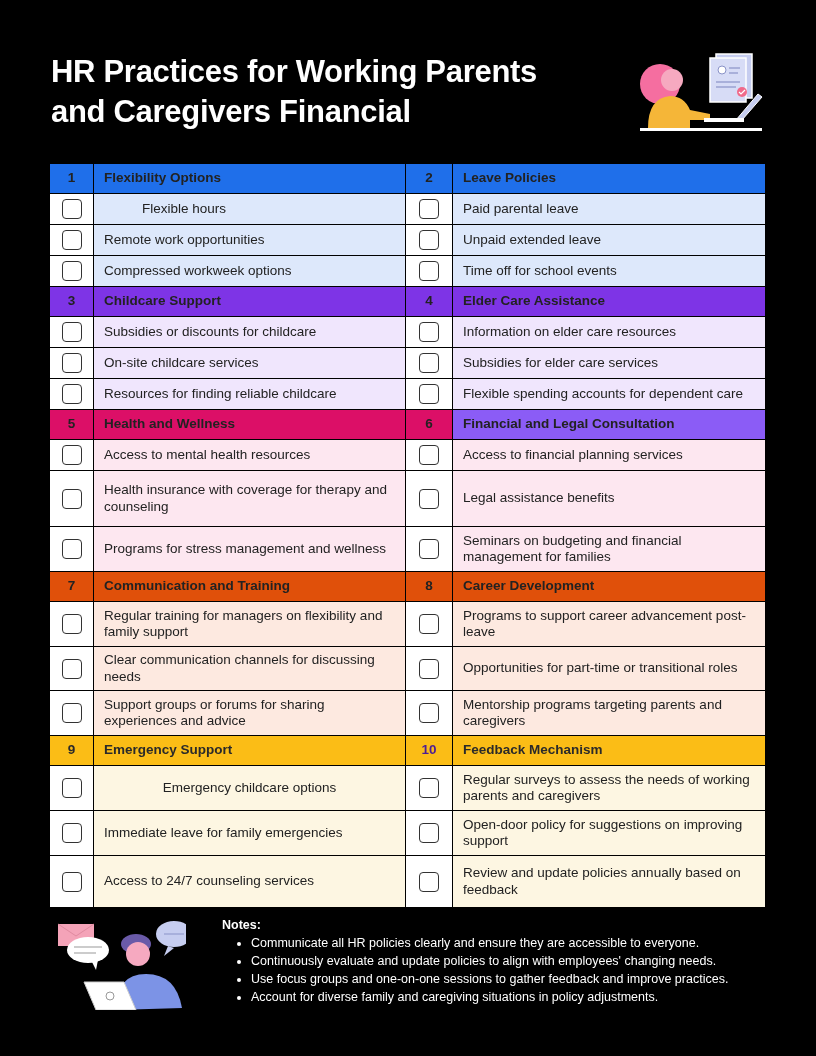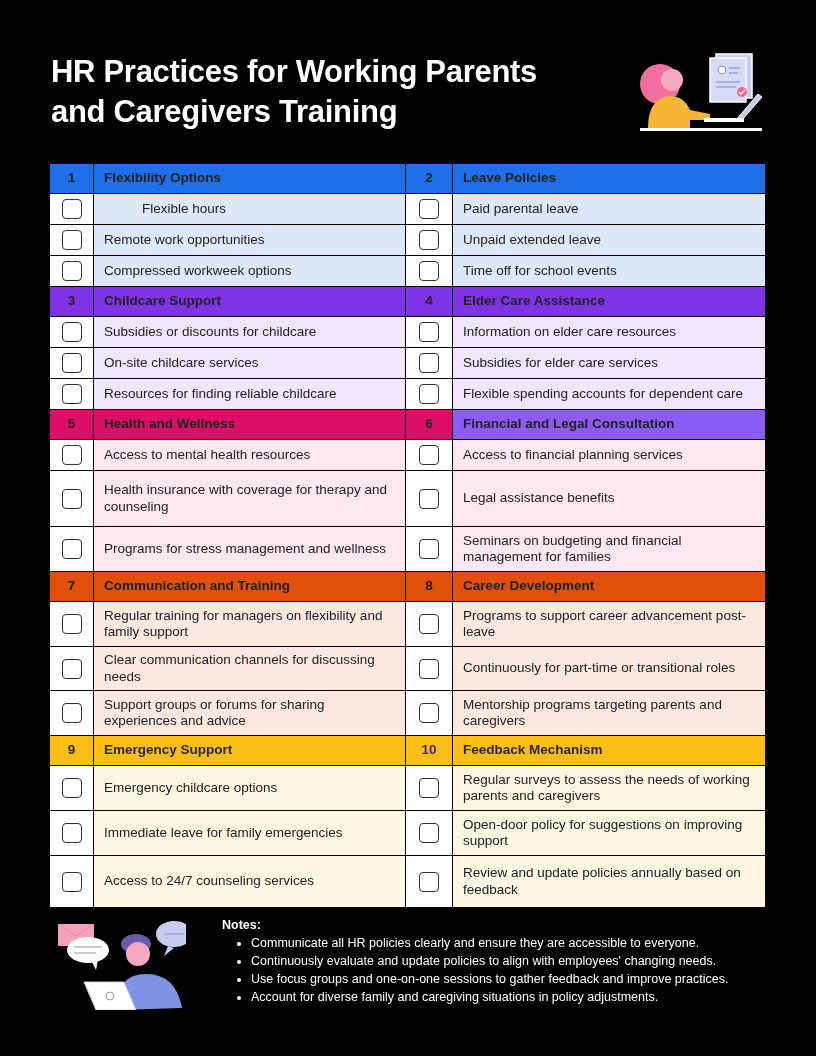--- a/index.html
+++ b/index.html
@@ -19,21 +19,21 @@
   .notes { position: absolute; left: 222px; top: 916px; width: 560px; font-size: 12.5px; line-height: 18px; color: #fff; }
   .notes h4 { font-size: 12.5px; font-weight: bold; margin-bottom: 0; }
   .notes ul { padding-left: 29px; }
   .notes li { list-style: disc; }
 </style>
 </head>
 <body>
 
 <h1 class="title">
   <span>HR Practices for Working Parents</span><br>
-  <span>and Caregivers Training</span>
+  <span>and Caregivers Financial</span>
 </h1>
 
 <svg class="hero" viewBox="0 0 132 86">
   <rect x="80" y="6" width="36" height="44" fill="#c6cdf0" stroke="#fff" stroke-width="1.5"></rect>
   <rect x="74" y="10" width="36" height="44" fill="#d7dcf6" stroke="#fff" stroke-width="1.5"></rect>
   <circle cx="86" cy="22" r="4" fill="#fff" stroke="#8a93c8"></circle>
   <line x1="93" y1="20" x2="104" y2="20" stroke="#8a93c8" stroke-width="1.2"></line>
   <line x1="93" y1="25" x2="102" y2="25" stroke="#8a93c8" stroke-width="1.2"></line>
   <line x1="80" y1="34" x2="104" y2="34" stroke="#8a93c8" stroke-width="1.2"></line>
   <line x1="80" y1="39" x2="100" y2="39" stroke="#8a93c8" stroke-width="1.2"></line>
@@ -136,37 +136,37 @@
       <tr style="height: 45px;">
         <td class="cbcell"><span class="cb"></span></td>
         <td style="background: rgb(253, 233, 224);">Regular training for managers on flexibility and family support</td>
         <td class="cbcell"><span class="cb"></span></td>
         <td style="background: rgb(253, 233, 224);">Programs to support career advancement post-leave</td>
       </tr>
       <tr style="height: 44px;">
         <td class="cbcell"><span class="cb"></span></td>
         <td style="background: rgb(253, 233, 224);">Clear communication channels for discussing needs</td>
         <td class="cbcell"><span class="cb"></span></td>
-        <td style="background: rgb(253, 233, 224);">Continuously for part-time or transitional roles</td>
+        <td style="background: rgb(253, 233, 224);">Opportunities for part-time or transitional roles</td>
       </tr>
       <tr style="height: 45px;">
         <td class="cbcell"><span class="cb"></span></td>
         <td style="background: rgb(253, 233, 224);">Support groups or forums for sharing experiences and advice</td>
         <td class="cbcell"><span class="cb"></span></td>
         <td style="background: rgb(253, 233, 224);">Mentorship programs targeting parents and caregivers</td>
       </tr>
       <tr class="h">
         <td class="num" style="background: rgb(251, 189, 22); color: rgb(42, 42, 42);">9</td>
         <td class="head" style="background: rgb(251, 189, 22); color: rgb(42, 42, 42);">Emergency Support</td>
         <td class="num num2" style="background: rgb(251, 189, 22); color: #4c1d95;">10</td>
         <td class="head" style="background: rgb(251, 189, 22); color: rgb(42, 42, 42);">Feedback Mechanism</td>
       </tr>
       <tr style="height: 45px;">
         <td class="cbcell"><span class="cb"></span></td>
-        <td style="background: rgb(253, 246, 226);">Emergency childcare options</td>
+        <td style="background: rgb(253, 246, 226); text-align: center;">Emergency childcare options</td>
         <td class="cbcell"><span class="cb"></span></td>
         <td style="background: rgb(253, 246, 226);">Regular surveys to assess the needs of working parents and caregivers</td>
       </tr>
       <tr style="height: 45px;">
         <td class="cbcell"><span class="cb"></span></td>
         <td style="background: rgb(253, 246, 226);">Immediate leave for family emergencies</td>
         <td class="cbcell"><span class="cb"></span></td>
         <td style="background: rgb(253, 246, 226);">Open-door policy for suggestions on improving support</td>
       </tr>
       <tr style="height: 52px;">

